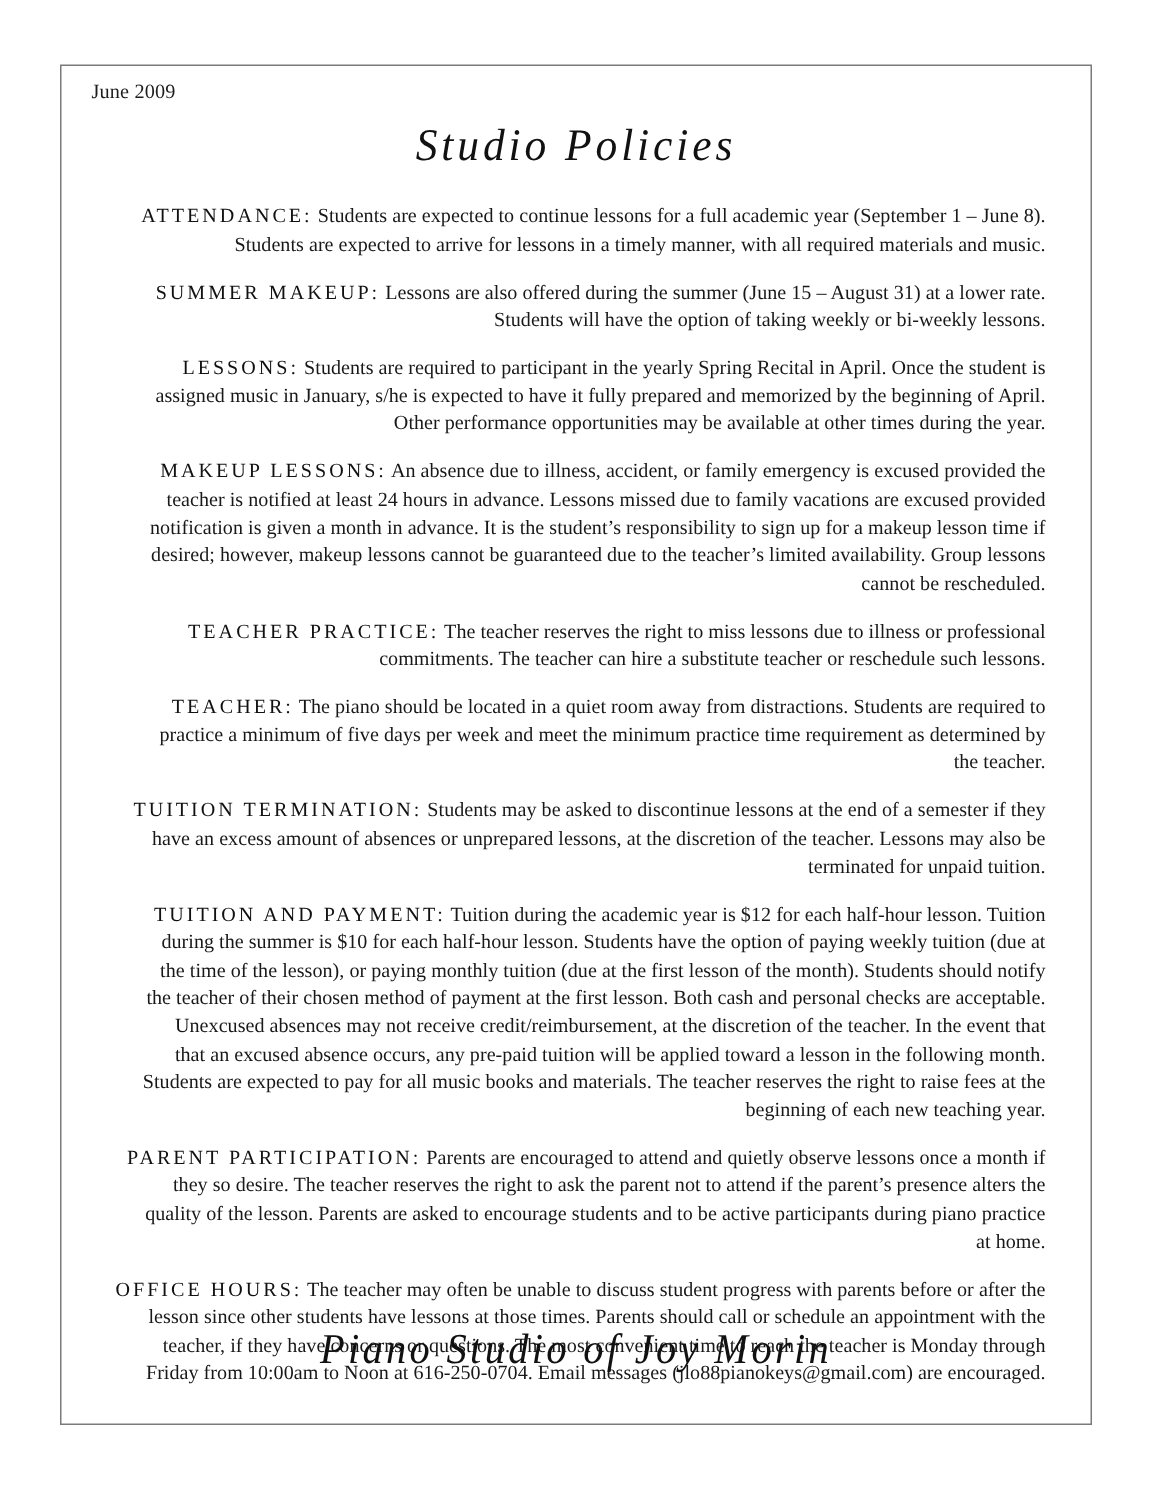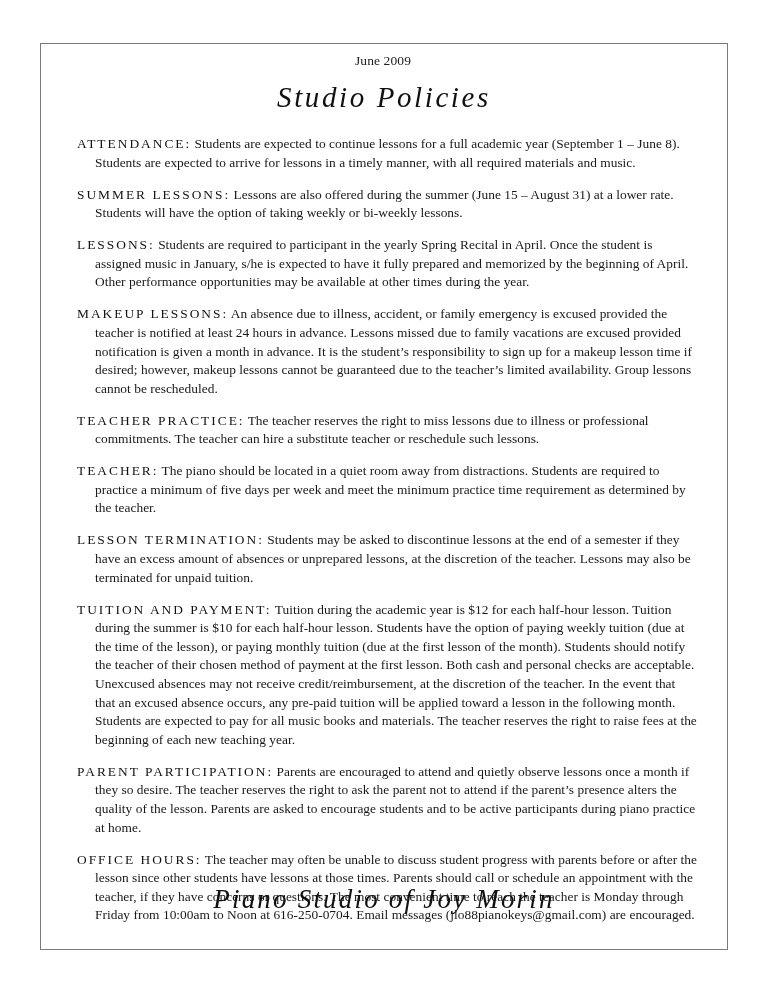--- a/index.html
+++ b/index.html
@@ -31,21 +31,21 @@
   .page-inner {
     position: relative;
     width: 100%;
     height: 100%;
     box-sizing: border-box;
     padding: 6px 20px 0 20px;
   }
 
   
   .doc-date {
-    text-align: center;
+    text-align: left;
     font-size: 13.5px;
     line-height: 18px;
     letter-spacing: 0.1px;
     color: #1d1d1d;
     padding-right: 2px;
     margin-top: 2px;
   }
 
   .doc-title {
     text-align: center;
@@ -66,21 +66,21 @@
     margin-top: 21px;
     padding: 0 10px 0 16px;
   }
 
   .policy-item {
     margin-bottom: 12.5px;
     padding-left: 18px;
     text-indent: -18px;
     font-size: 13.4px;
     line-height: 18.6px;
-    text-align: left;
+    text-align: right;
     color: #181818;
     letter-spacing: 0.02px;
   }
 
   .policy-heading {
     letter-spacing: 2.0px;
     font-size: 13.4px;
     color: #111111;
     white-space: nowrap;
   }
@@ -115,41 +115,41 @@
 
     <div class="doc-title">Studio Policies</div>
 
     <div class="policy-list">
 
       <p class="policy-item">
         <span class="policy-heading">ATTENDANCE:</span><span class="policy-body"> Students are expected to continue lessons for a full academic year (September 1 – June 8). Students are expected to arrive for lessons in a timely manner, with all required materials and music.</span>
       </p>
 
       <p class="policy-item">
-        <span class="policy-heading">SUMMER LESSONS:</span><span class="policy-body"> Lessons are also offered during the summer (June 15 – August 31) at a lower rate.  Students will have the option of taking weekly or bi-weekly lessons.</span>
+        <span class="policy-heading">SUMMER MAKEUP:</span><span class="policy-body"> Lessons are also offered during the summer (June 15 – August 31) at a lower rate.  Students will have the option of taking weekly or bi-weekly lessons.</span>
       </p>
 
       <p class="policy-item">
         <span class="policy-heading">LESSONS:</span><span class="policy-body"> Students are required to participant in the yearly Spring Recital in April.  Once the student is assigned music in January, s/he is expected to have it fully prepared and memorized by the beginning of April.  Other performance opportunities may be available at other times during the year.</span>
       </p>
 
       <p class="policy-item">
         <span class="policy-heading">MAKEUP LESSONS:</span><span class="policy-body"> An absence due to illness, accident, or family emergency is excused provided the teacher is notified at least 24 hours in advance.  Lessons missed due to family vacations are excused provided notification is given a month in advance.  It is the student’s responsibility to sign up for a makeup lesson time if desired; however, makeup lessons cannot be guaranteed due to the teacher’s limited availability.  Group lessons cannot be rescheduled.</span>
       </p>
 
       <p class="policy-item">
         <span class="policy-heading">TEACHER PRACTICE:</span><span class="policy-body"> The teacher reserves the right to miss lessons due to illness or professional commitments.  The teacher can hire a substitute teacher or reschedule such lessons.</span>
       </p>
 
       <p class="policy-item">
         <span class="policy-heading">TEACHER:</span><span class="policy-body"> The piano should be located in a quiet room away from distractions.  Students are required to practice a minimum of five days per week and meet the minimum practice time requirement as determined by the teacher.</span>
       </p>
 
       <p class="policy-item">
-        <span class="policy-heading">LESSON TERMINATION:</span><span class="policy-body"> Students may be asked to discontinue lessons at the end of a semester if they have an excess amount of absences or unprepared lessons, at the discretion of the teacher.  Lessons may also be terminated for unpaid tuition.</span>
+        <span class="policy-heading">TUITION TERMINATION:</span><span class="policy-body"> Students may be asked to discontinue lessons at the end of a semester if they have an excess amount of absences or unprepared lessons, at the discretion of the teacher.  Lessons may also be terminated for unpaid tuition.</span>
       </p>
 
       <p class="policy-item">
         <span class="policy-heading">TUITION AND PAYMENT:</span><span class="policy-body"> Tuition during the academic year is $12 for each half-hour lesson.  Tuition during the summer is $10 for each half-hour lesson.  Students have the option of paying weekly tuition (due at the time of the lesson), or paying monthly tuition (due at the first lesson of the month).  Students should notify the teacher of their chosen method of payment at the first lesson.  Both cash and personal checks are acceptable.  Unexcused absences may not receive credit/reimbursement, at the discretion of the teacher.  In the event that that an excused absence occurs, any pre-paid tuition will be applied toward a lesson in the following month.  Students are expected to pay for all music books and materials.  The teacher reserves the right to raise fees at the beginning of each new teaching year.</span>
       </p>
 
       <p class="policy-item">
         <span class="policy-heading">PARENT PARTICIPATION:</span><span class="policy-body"> Parents are encouraged to attend and quietly observe lessons once a month if they so desire.  The teacher reserves the right to ask the parent not to attend if the parent’s presence alters the quality of the lesson.  Parents are asked to encourage students and to be active participants during piano practice at home.</span>
       </p>
 

